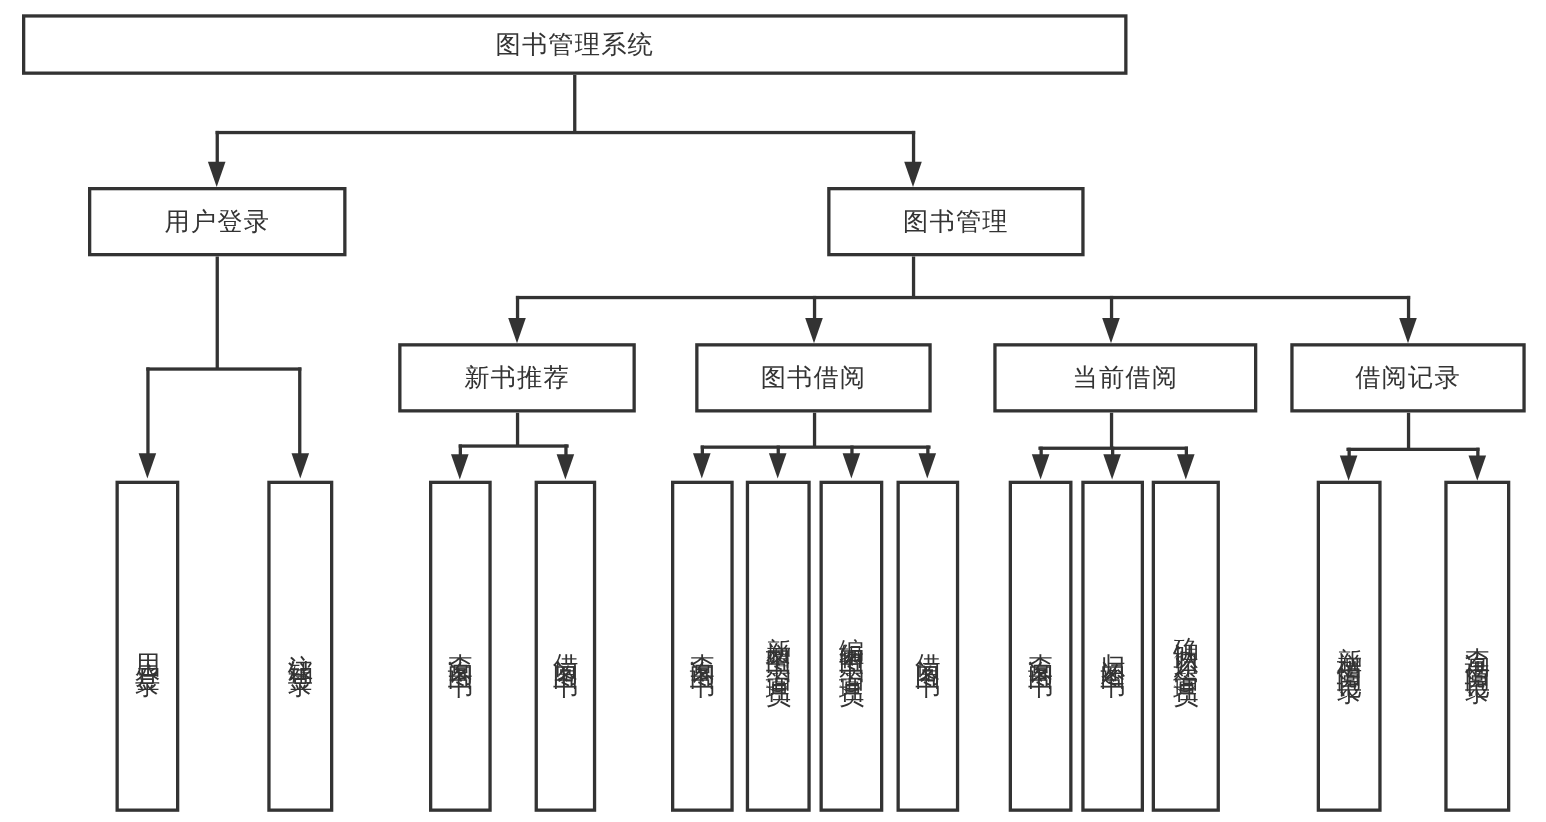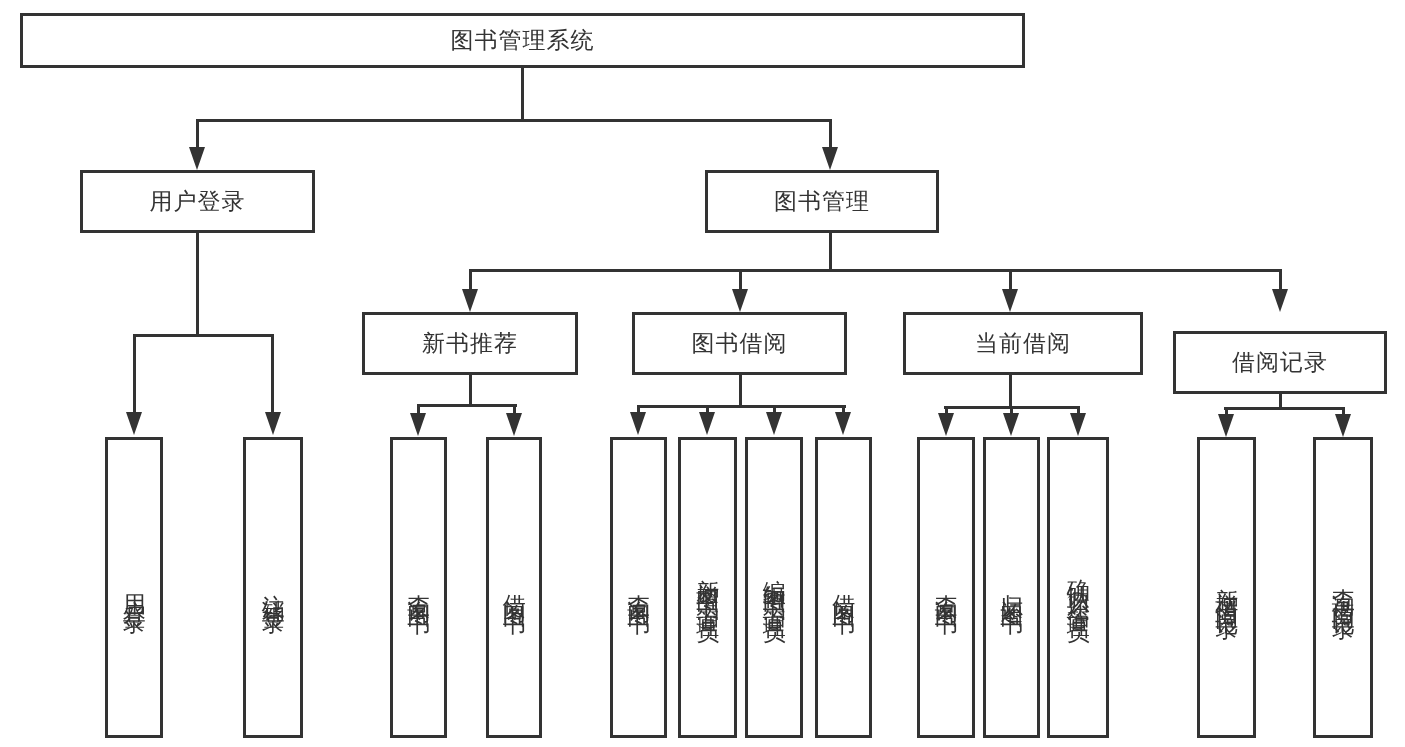--- a/index.html
+++ b/index.html
@@ -31,26 +31,26 @@
   }
 </style>
 </head>
 <body>
 
 <div class="canvas">
 
   <div class="node hnode" style="left:20px;top:13px;width:1005px;height:55px;">图书管理系统</div>
 
   <div class="node hnode" style="left:80px;top:170px;width:235px;height:63px;">用户登录</div>
-  <div class="node hnode" style="left:705px;top:170px;width:234px;height:63px;">图书管理</div>
+  <div class="node hnode" style="left:752px;top:170px;width:234px;height:63px;">图书管理</div>
 
   <div class="node hnode" style="left:362px;top:312px;width:216px;height:63px;">新书推荐</div>
   <div class="node hnode" style="left:632px;top:312px;width:215px;height:63px;">图书借阅</div>
   <div class="node hnode" style="left:903px;top:312px;width:240px;height:63px;">当前借阅</div>
-  <div class="node hnode" style="left:1173px;top:312px;width:214px;height:63px;margin-top:19px;">借阅记录</div>
+  <div class="node hnode" style="left:1173px;top:312px;width:214px;height:63px;">借阅记录</div>
 
   <div class="node leaf" style="left:105px;top:437px;width:58px;height:301px;">用户登录</div>
   <div class="node leaf" style="left:243px;top:437px;width:60px;height:301px;">注销登录</div>
 
   <div class="node leaf" style="left:390px;top:437px;width:57px;height:301px;">查询图书</div>
   <div class="node leaf" style="left:486px;top:437px;width:56px;height:301px;">借阅图书</div>
 
   <div class="node leaf" style="left:610px;top:437px;width:57px;height:301px;">查询图书</div>
   <div class="node leaf" style="left:678px;top:437px;width:59px;height:301px;">新增图书（管理员）</div>
   <div class="node leaf" style="left:745px;top:437px;width:58px;height:301px;">编辑图书（管理员）</div>

